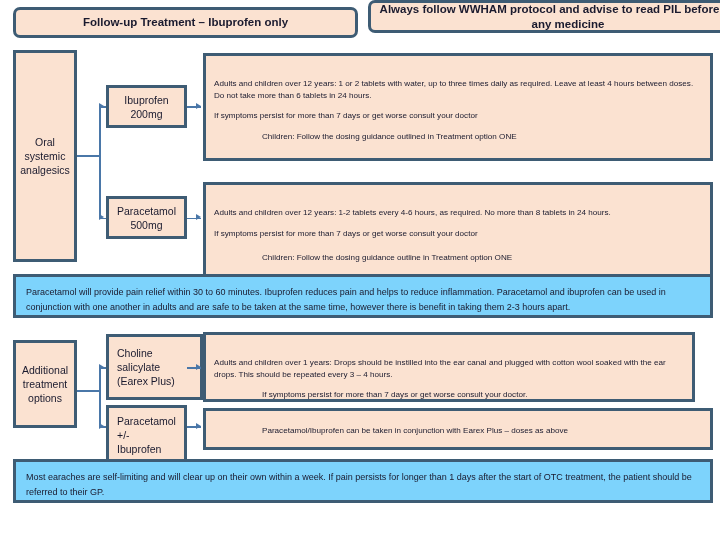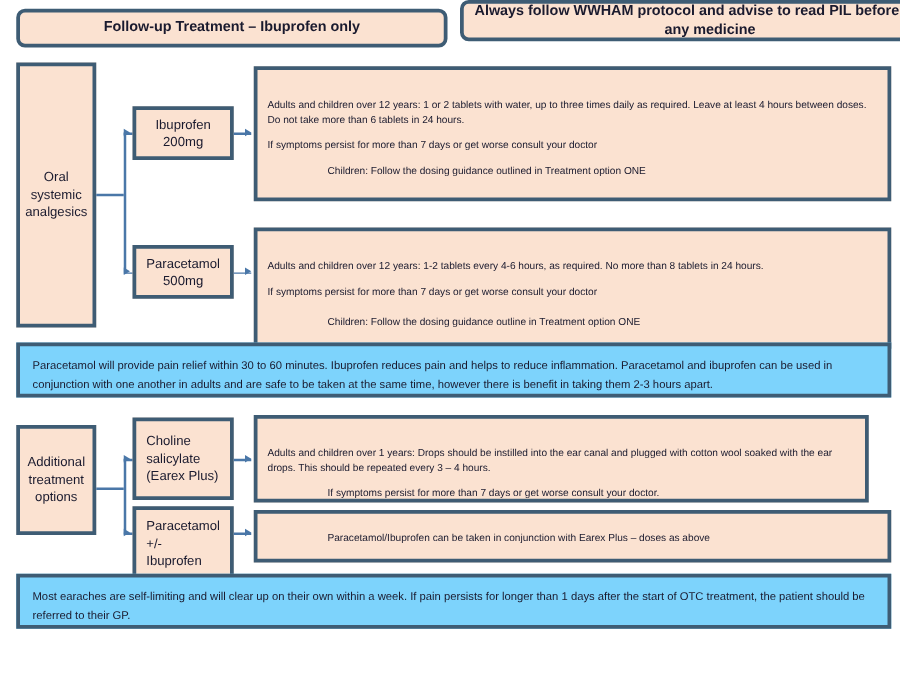--- a/index.html
+++ b/index.html
@@ -115,21 +115,21 @@
     <span class="node-text">Additional treatment options</span>
   </div>
 
   <div class="ln lnh" style="left:77px;top:390px;width:22px;"></div>
   <div class="ln lnv" style="left:99px;top:367px;height:60px;"></div>
   <div class="ln lnh" style="left:99px;top:367px;width:8px;"></div>
   <div class="arw" style="left:99px;top:363.5px;"></div>
   <div class="ln lnh" style="left:99px;top:426px;width:8px;"></div>
   <div class="arw" style="left:99px;top:422.5px;"></div>
 
-  <div class="box mid-left" style="left:106px;top:334px;width:81px;height:66px;">
+  <div class="box mid-left" style="left:106px;top:334px;width:97px;height:66px;">
     <span class="node-text">Choline salicylate (Earex Plus)</span>
   </div>
   <div class="ln lnh" style="left:187px;top:367px;width:14px;"></div>
   <div class="arw" style="left:196px;top:363.5px;"></div>
 
   <div class="box lft" style="left:203px;top:332px;width:492px;height:70px;">
     <div class="body-text">
       <p>Adults and children over 1 years: Drops should be instilled into the ear canal and plugged with cotton wool soaked with the ear drops. This should be repeated every 3 – 4 hours.</p>
       <p>If symptoms persist for more than 7 days or get worse consult your doctor.</p>
     </div>

